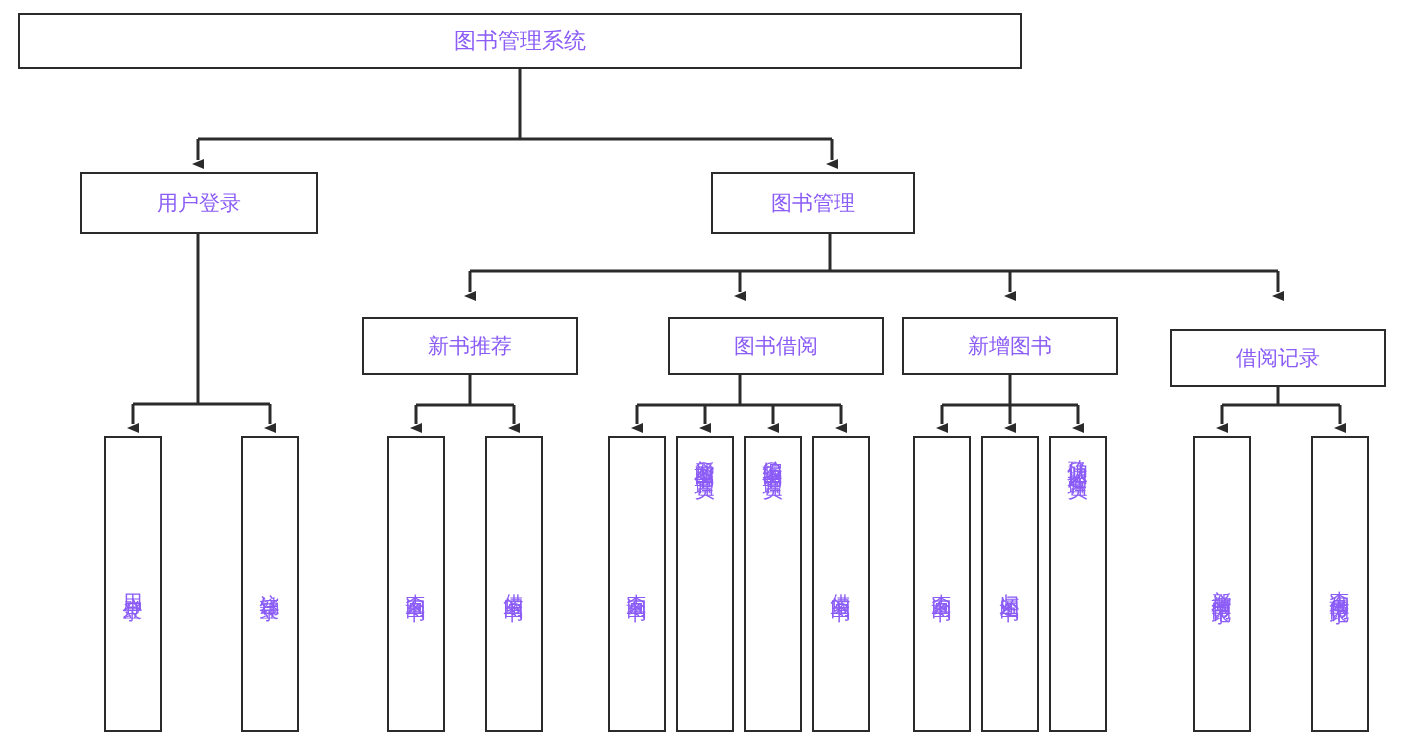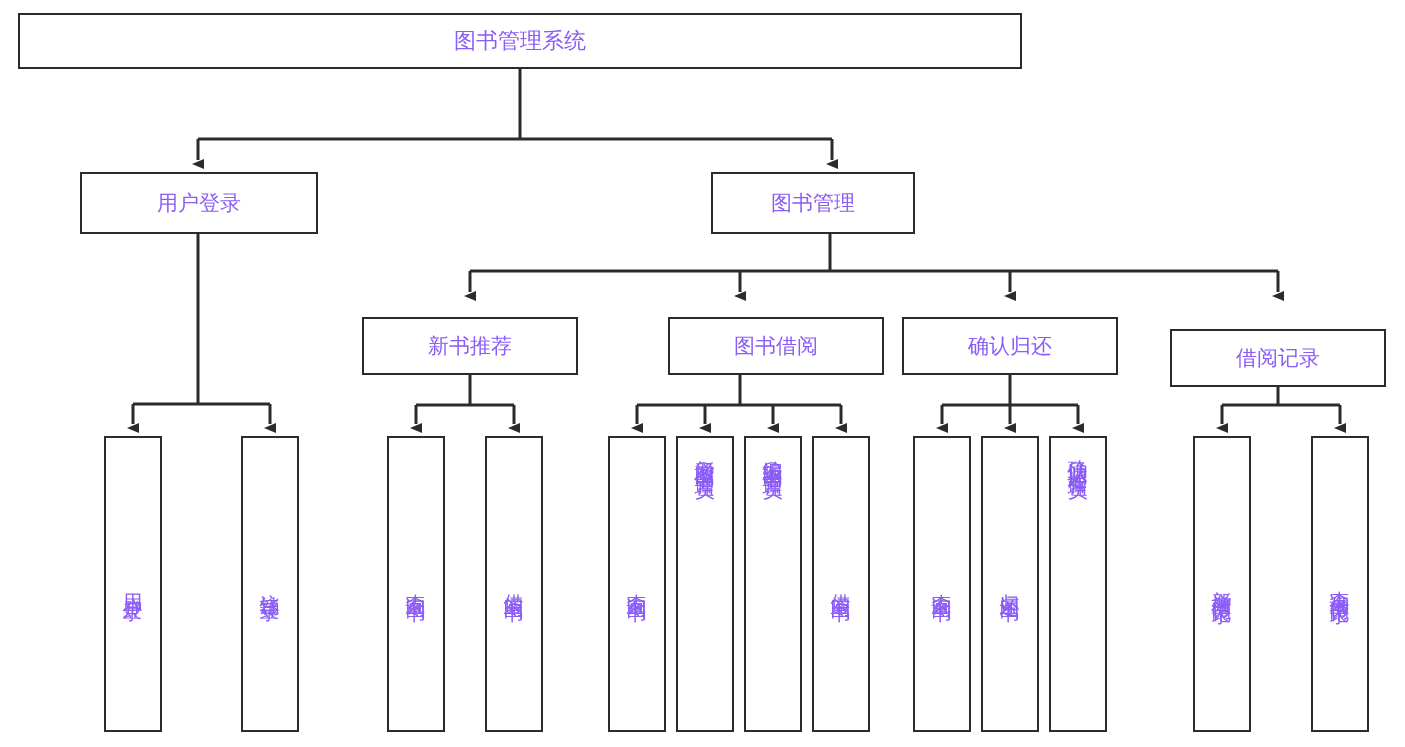--- a/index.html
+++ b/index.html
@@ -144,21 +144,21 @@
 
   <div class="node level-2" style="left:362px; top:317px; width:216px; height:58px;">
     <span class="label">新书推荐</span>
   </div>
 
   <div class="node level-2" style="left:668px; top:317px; width:216px; height:58px;">
     <span class="label">图书借阅</span>
   </div>
 
   <div class="node level-2" style="left:902px; top:317px; width:216px; height:58px;">
-    <span class="label">确认归还</span>
+    <span class="label">新增图书</span>
   </div>
 
   <div class="node level-2" style="left:1170px; top:329px; width:216px; height:58px;">
     <span class="label">借阅记录</span>
   </div>
 
   <div class="node level-3 centered" style="left:104px; top:436px; width:58px; height:296px;">
     <span class="label">用户登录</span>
   </div>
 

